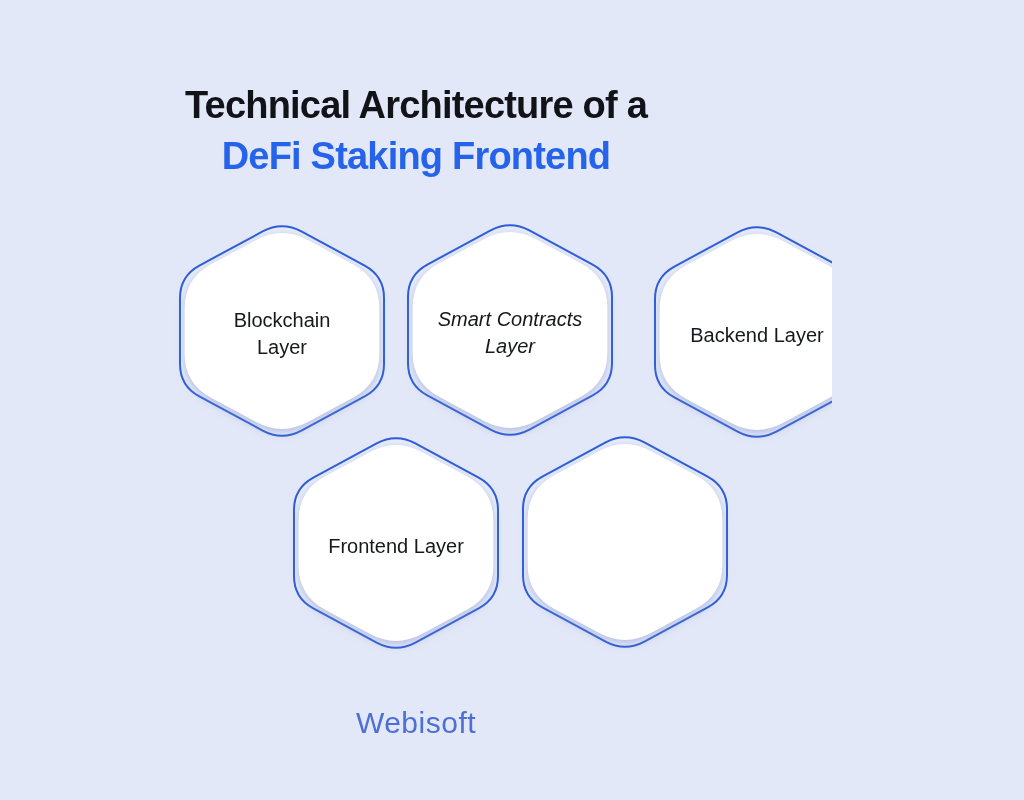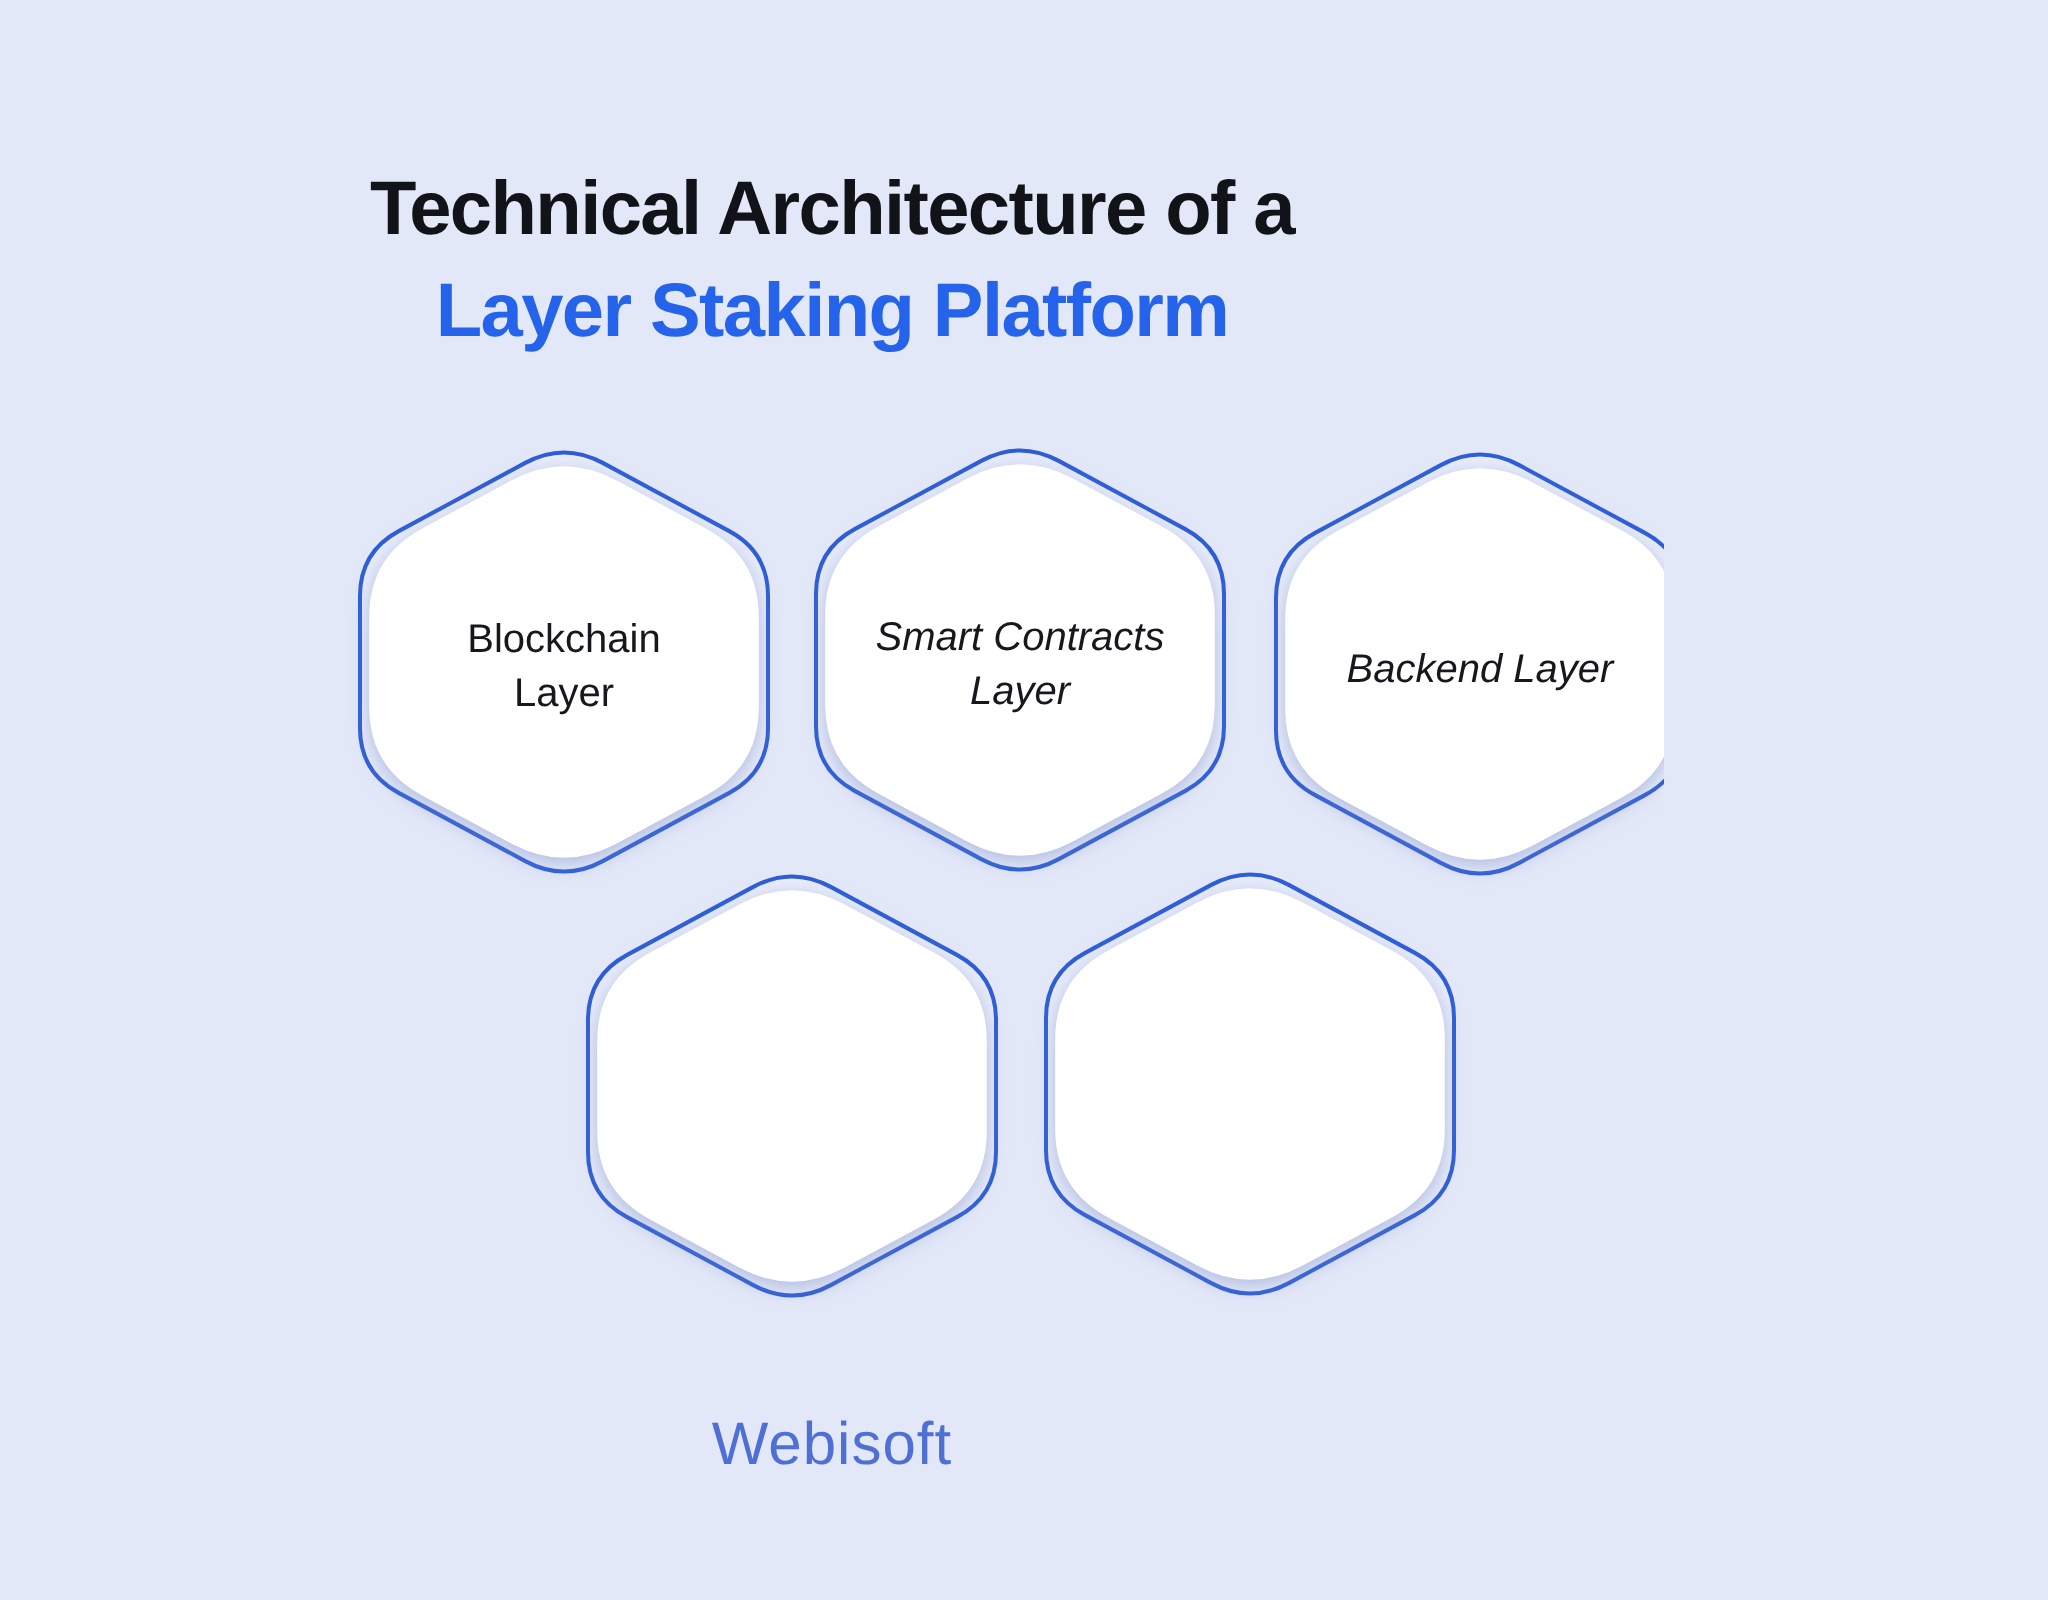--- a/index.html
+++ b/index.html
@@ -62,21 +62,21 @@
     position:relative;
     z-index:2;
     text-align:center;
     color:var(--label-dark);
     font-size:20px;
     line-height:27px;
     transform:translateY(3px);
   }
   .hex-1{left:178px;top:220px;}
   .hex-2{left:406px;top:219px;font-style:italic;}
-  .hex-3{left:636px;top:221px;font-style:italic;}
+  .hex-3{left:653px;top:221px;}
   .hex-4{left:292px;top:432px;}
   .hex-5{left:521px;top:431px;}
   .hex-1 .hex-label{max-width:130px;}
   .hex-2 .hex-label{max-width:190px;}
   .hex-3 .hex-label{max-width:180px;}
   .hex-4 .hex-label{max-width:180px;}
   .hex-5 .hex-label{max-width:122px;}
   .footer-brand{
     position:absolute;
     top:706px;left:0;right:0;
@@ -86,21 +86,21 @@
     color:var(--brand-blue);
   }
 </style>
 </head>
 <body>
 
 <div class="canvas">
 
   <div class="title">
     <div class="title-line1">Technical Architecture of a</div>
-    <div class="title-line2">Layer Staking Platform</div>
+    <div class="title-line2">DeFi Staking Frontend</div>
   </div>
 
   <div class="hex hex-1">
     <svg class="hex-svg" viewBox="0 0 208 222" aria-hidden="true">
       <path class="hex-outline" d="M84.64 11.44 Q104 1 123.36 11.44 L186.64 45.56 Q206 56 206.00 78.00 L206.00 144.00 Q206 166 186.64 176.44 L123.36 210.56 Q104 221 84.64 210.56 L21.36 176.44 Q2 166 2.00 144.00 L2.00 78.00 Q2 56 21.36 45.56 Z"></path>
       <path class="hex-inner" d="M77.59 20.19 Q104 5.950000000000003 130.41 20.19 L175.00 44.24 Q201.41 58.475 201.41 88.47 L201.41 133.53 Q201.41 163.525 175.00 177.76 L130.41 201.81 Q104 216.05 77.59 201.81 L33.00 177.76 Q6.590000000000003 163.525 6.59 133.53 L6.59 88.47 Q6.590000000000003 58.475 33.00 44.24 Z"></path>
     </svg>
     <div class="hex-label">Blockchain Layer</div>
   </div>
 
@@ -118,20 +118,21 @@
       <path class="hex-inner" d="M77.59 20.19 Q104 5.950000000000003 130.41 20.19 L175.00 44.24 Q201.41 58.475 201.41 88.47 L201.41 133.53 Q201.41 163.525 175.00 177.76 L130.41 201.81 Q104 216.05 77.59 201.81 L33.00 177.76 Q6.590000000000003 163.525 6.59 133.53 L6.59 88.47 Q6.590000000000003 58.475 33.00 44.24 Z"></path>
     </svg>
     <div class="hex-label">Backend Layer</div>
   </div>
 
   <div class="hex hex-4">
     <svg class="hex-svg" viewBox="0 0 208 222" aria-hidden="true">
       <path class="hex-outline" d="M84.64 11.44 Q104 1 123.36 11.44 L186.64 45.56 Q206 56 206.00 78.00 L206.00 144.00 Q206 166 186.64 176.44 L123.36 210.56 Q104 221 84.64 210.56 L21.36 176.44 Q2 166 2.00 144.00 L2.00 78.00 Q2 56 21.36 45.56 Z"></path>
       <path class="hex-inner" d="M77.59 20.19 Q104 5.950000000000003 130.41 20.19 L175.00 44.24 Q201.41 58.475 201.41 88.47 L201.41 133.53 Q201.41 163.525 175.00 177.76 L130.41 201.81 Q104 216.05 77.59 201.81 L33.00 177.76 Q6.590000000000003 163.525 6.59 133.53 L6.59 88.47 Q6.590000000000003 58.475 33.00 44.24 Z"></path>
     </svg>
+    <div class="hex-label">Frontend Layer</div>
   </div>
 
   <div class="hex hex-5">
     <svg class="hex-svg" viewBox="0 0 208 222" aria-hidden="true">
       <path class="hex-outline" d="M84.64 11.44 Q104 1 123.36 11.44 L186.64 45.56 Q206 56 206.00 78.00 L206.00 144.00 Q206 166 186.64 176.44 L123.36 210.56 Q104 221 84.64 210.56 L21.36 176.44 Q2 166 2.00 144.00 L2.00 78.00 Q2 56 21.36 45.56 Z"></path>
       <path class="hex-inner" d="M77.59 20.19 Q104 5.950000000000003 130.41 20.19 L175.00 44.24 Q201.41 58.475 201.41 88.47 L201.41 133.53 Q201.41 163.525 175.00 177.76 L130.41 201.81 Q104 216.05 77.59 201.81 L33.00 177.76 Q6.590000000000003 163.525 6.59 133.53 L6.59 88.47 Q6.590000000000003 58.475 33.00 44.24 Z"></path>
     </svg>
   </div>
 
   <div class="footer-brand">Webisoft</div>

